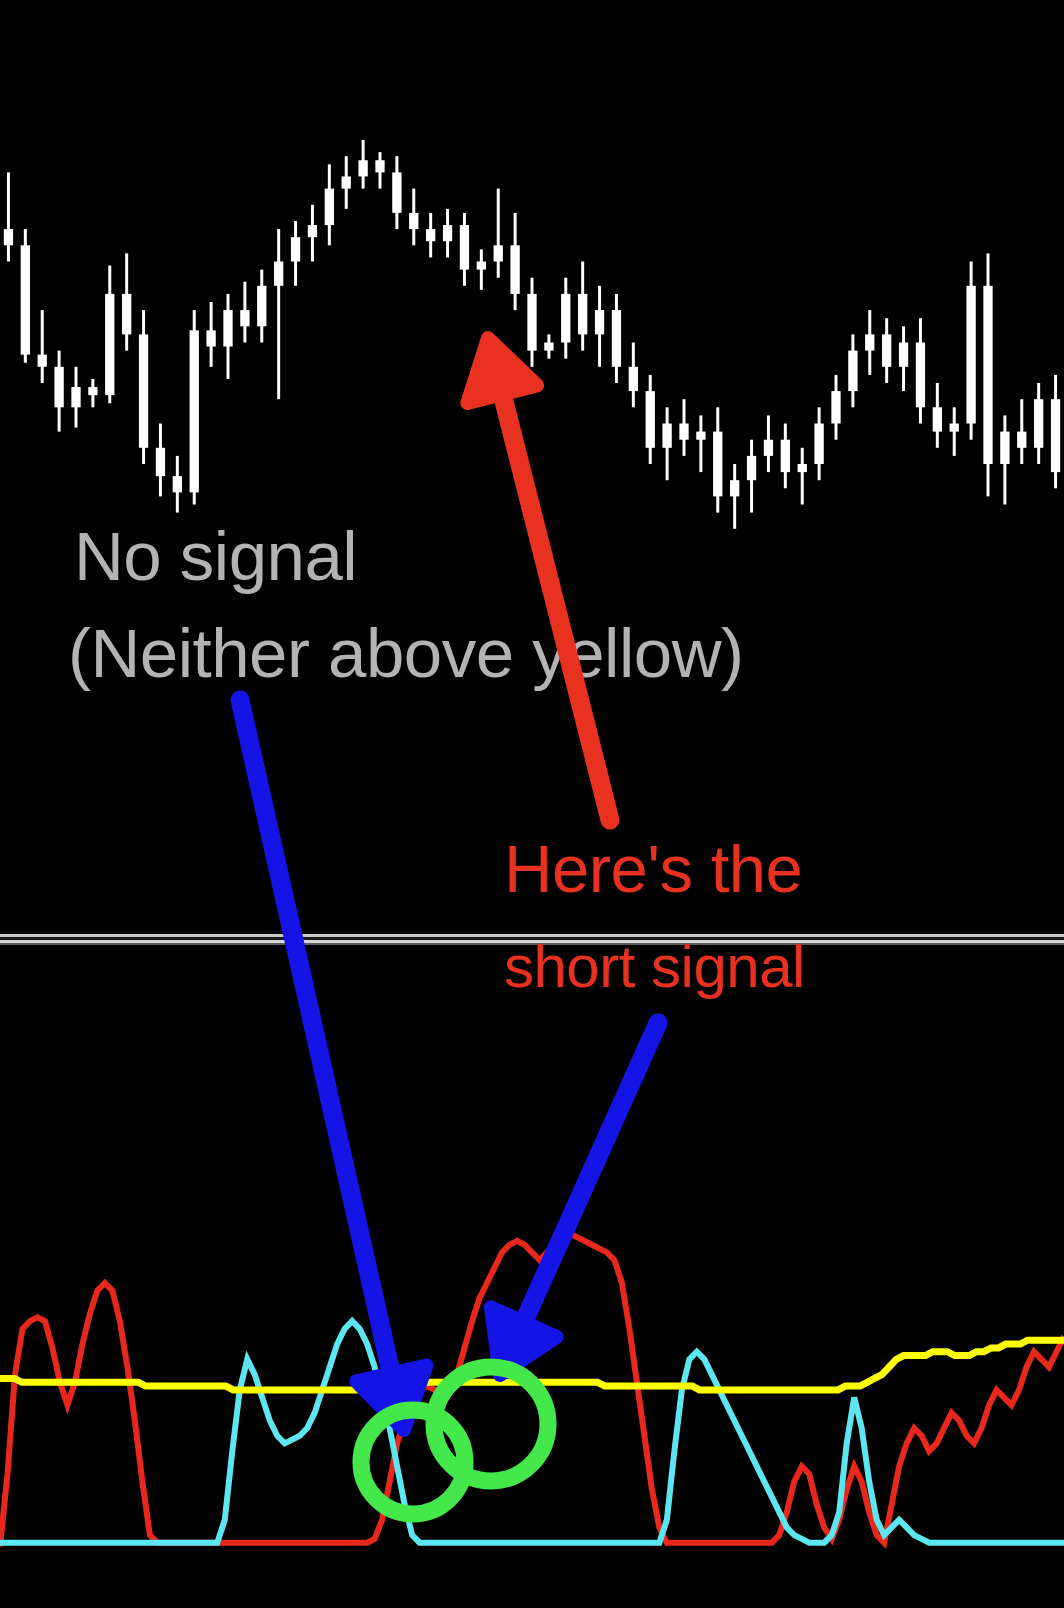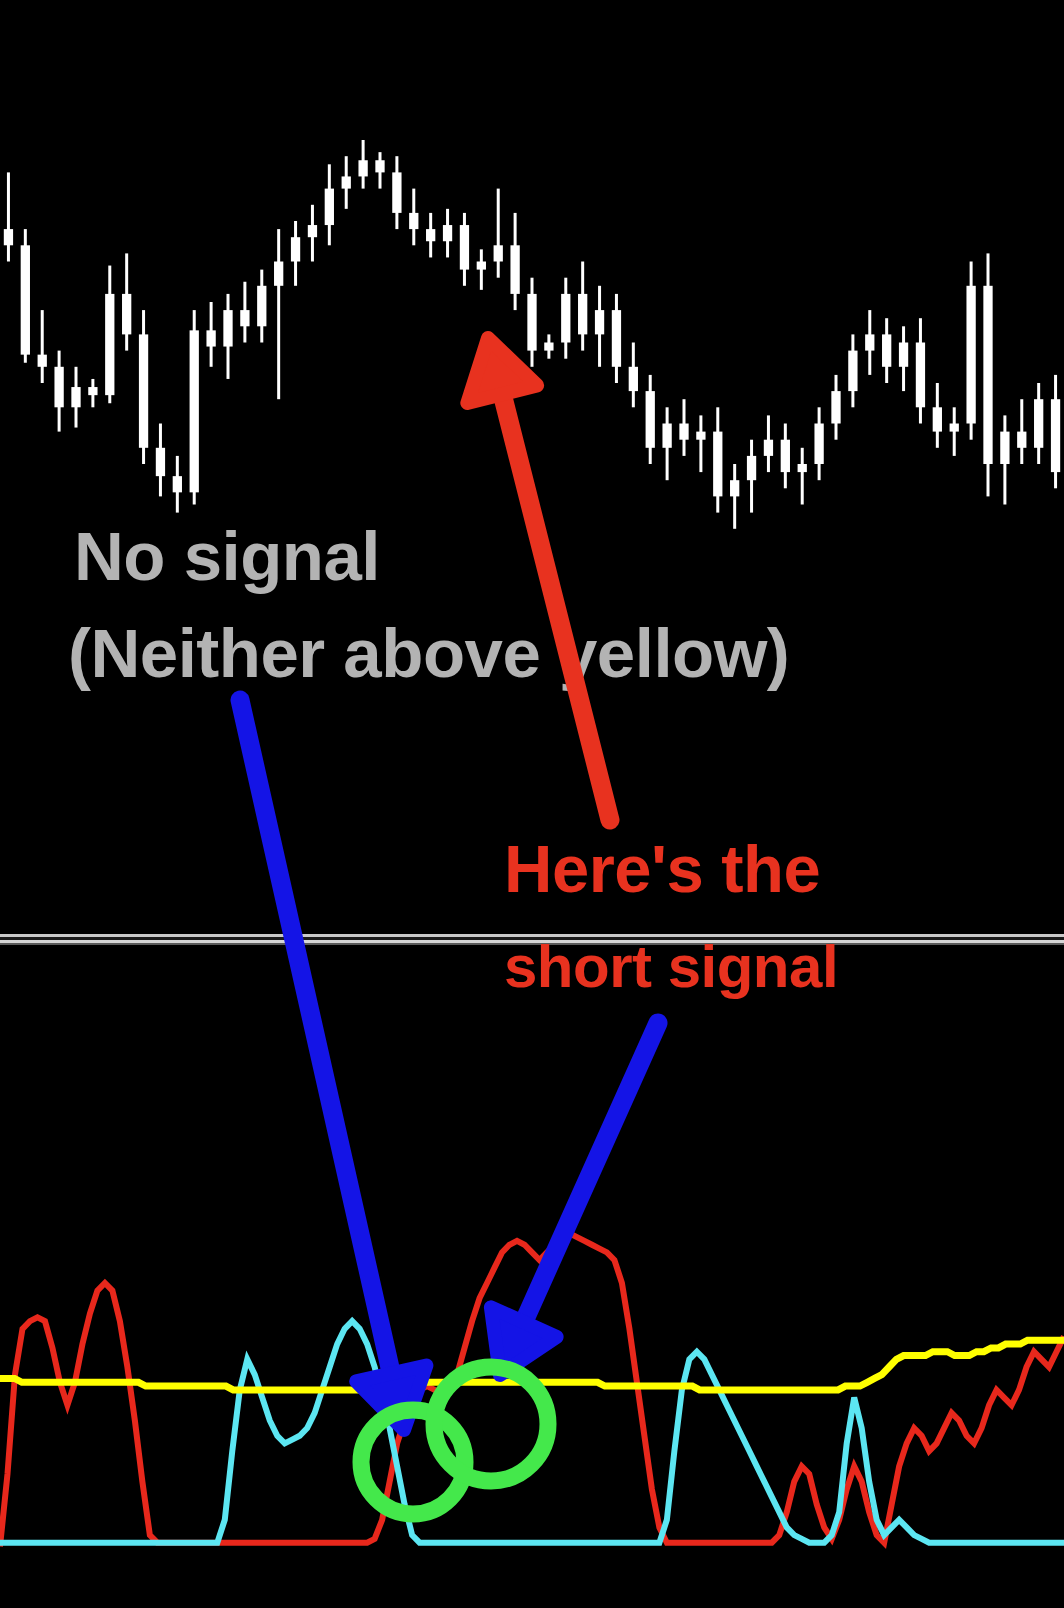--- a/index.html
+++ b/index.html
@@ -37,21 +37,21 @@
   }
 
   svg.layer {
     position:absolute; left:0; top:0; overflow:visible;
   }
 
   
   .anno {
     position:absolute;
     font-family:"Liberation Sans", sans-serif;
-    font-weight:bold;
+    font-weight:normal;
     white-space:pre;
     letter-spacing:-0.5px;
   }
   #txt-no-signal-l1 {
     left:74px; top:517px;
     font-size:69px; color:#b3b3b3;
   }
   #txt-no-signal-l2 {
     left:68px; top:614px;
     font-size:69px; color:#b3b3b3;

